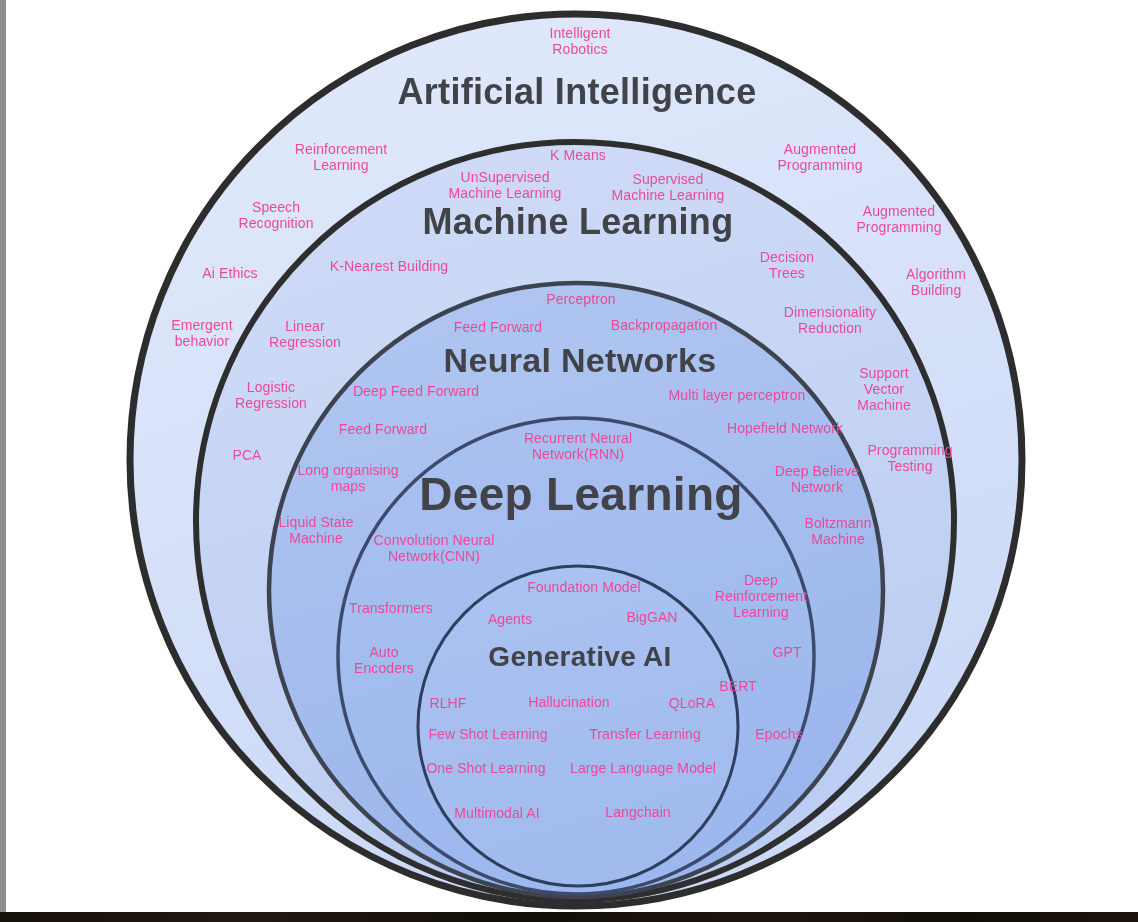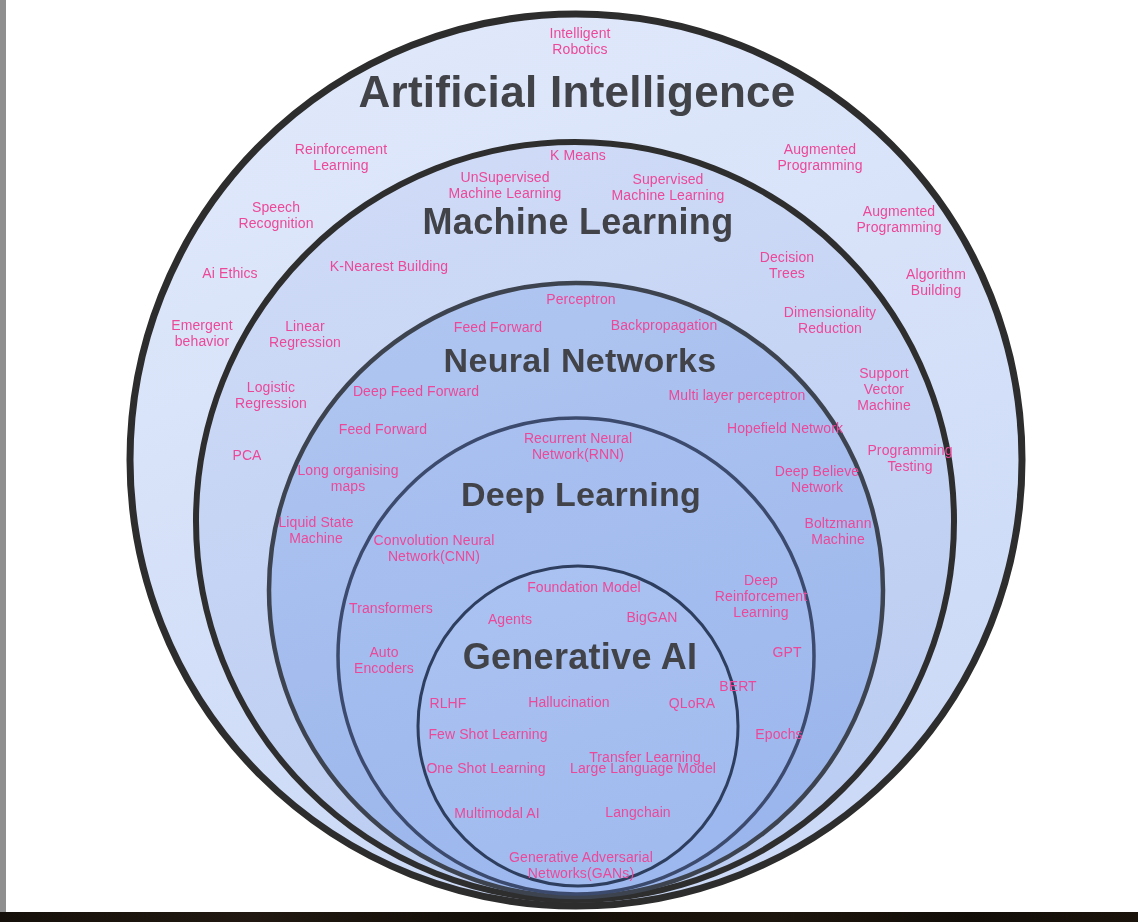--- a/index.html
+++ b/index.html
@@ -24,25 +24,25 @@
   }
   .ring-title{
     position:absolute;
     transform:translate(-50%,-50%);
     font-weight:700;
     color:#414349;
     white-space:nowrap;
     letter-spacing:.3px;
     pointer-events:none;
   }
-  .t-ai{font-size:44px;text-align:center;}
+  .t-ai{font-size:36px;text-align:center;}
   .t-ml{font-size:36px;}
   .t-nn{font-size:34px;}
-  .t-dl{font-size:34px;}
-  .t-gen{font-size:36px;}
+  .t-dl{font-size:46px;}
+  .t-gen{font-size:28px;}
   #left-strip{
     position:absolute;left:0;top:0;width:6px;height:913px;
     background:#8f8f8f;
   }
   #bottom-strip{
     position:absolute;left:0;bottom:0;width:1138px;height:10px;
     background:linear-gradient(90deg,#16100a 0%,#201811 22%,#130e08 45%,#1c150d 68%,#120d07 85%,#1a130c 100%);
   }
 </style>
 </head>
@@ -145,31 +145,29 @@
 Network(CNN)</div>
   <div class="lbl" style="left:391px;top:609px">Transformers</div>
   <div class="lbl" style="left:761px;top:597px">Deep
 Reinforcement
 Learning</div>
   <div class="lbl" style="left:384px;top:661px">Auto
 Encoders</div>
   <div class="lbl" style="left:787px;top:653px">GPT</div>
   <div class="lbl" style="left:738px;top:687px">BERT</div>
   <div class="lbl" style="left:779px;top:735px">Epochs</div>
-  <div class="lbl" style="left:581px;top:866px">Generative Adversarial
-Networks(GANs)</div>
 
   <div class="lbl" style="left:584px;top:588px">Foundation Model</div>
   <div class="lbl" style="left:510px;top:620px">Agents</div>
   <div class="lbl" style="left:652px;top:618px">BigGAN</div>
   <div class="lbl" style="left:448px;top:704px">RLHF</div>
   <div class="lbl" style="left:569px;top:703px">Hallucination</div>
   <div class="lbl" style="left:692px;top:704px">QLoRA</div>
   <div class="lbl" style="left:488px;top:735px">Few Shot Learning</div>
-  <div class="lbl" style="left:645px;top:758px">Transfer Learning</div>
+  <div class="lbl" style="left:645px;top:735px">Transfer Learning</div>
   <div class="lbl" style="left:486px;top:769px">One Shot Learning</div>
   <div class="lbl" style="left:643px;top:769px">Large Language Model</div>
   <div class="lbl" style="left:497px;top:814px">Multimodal AI</div>
   <div class="lbl" style="left:638px;top:813px">Langchain</div>
 
   <div id="left-strip"></div>
   <div id="bottom-strip"></div>
 </div>
 
 </body></html>

